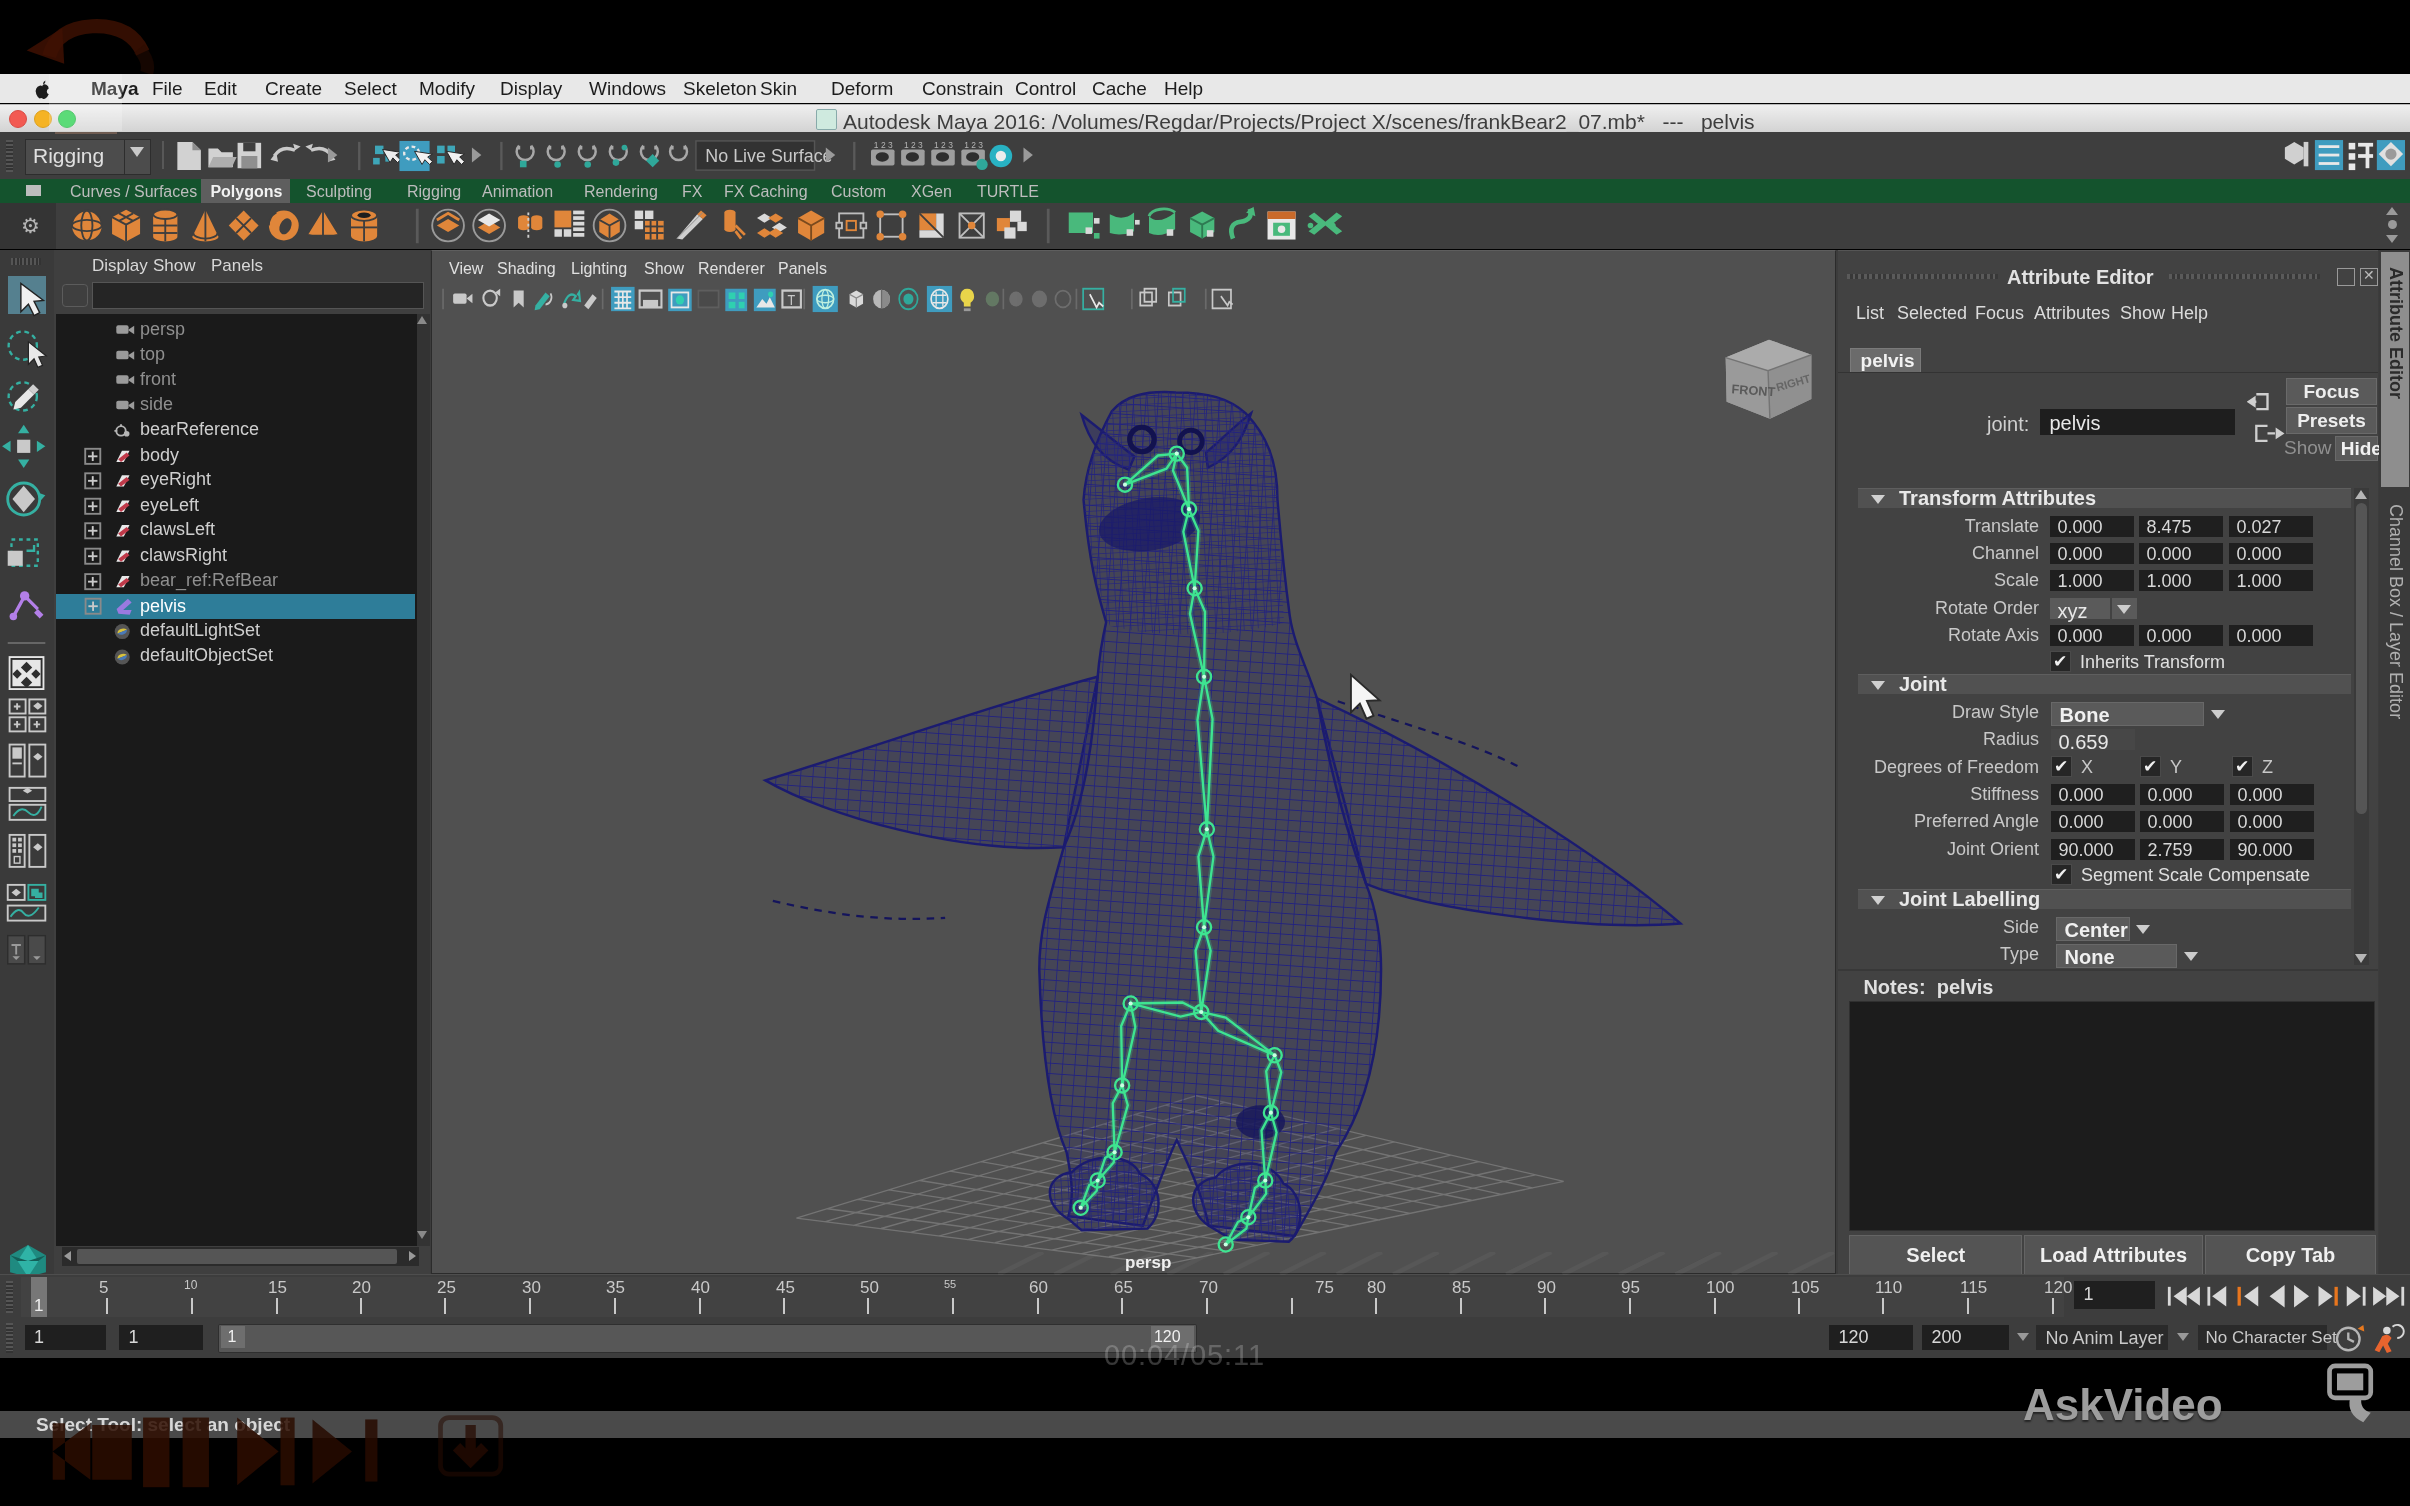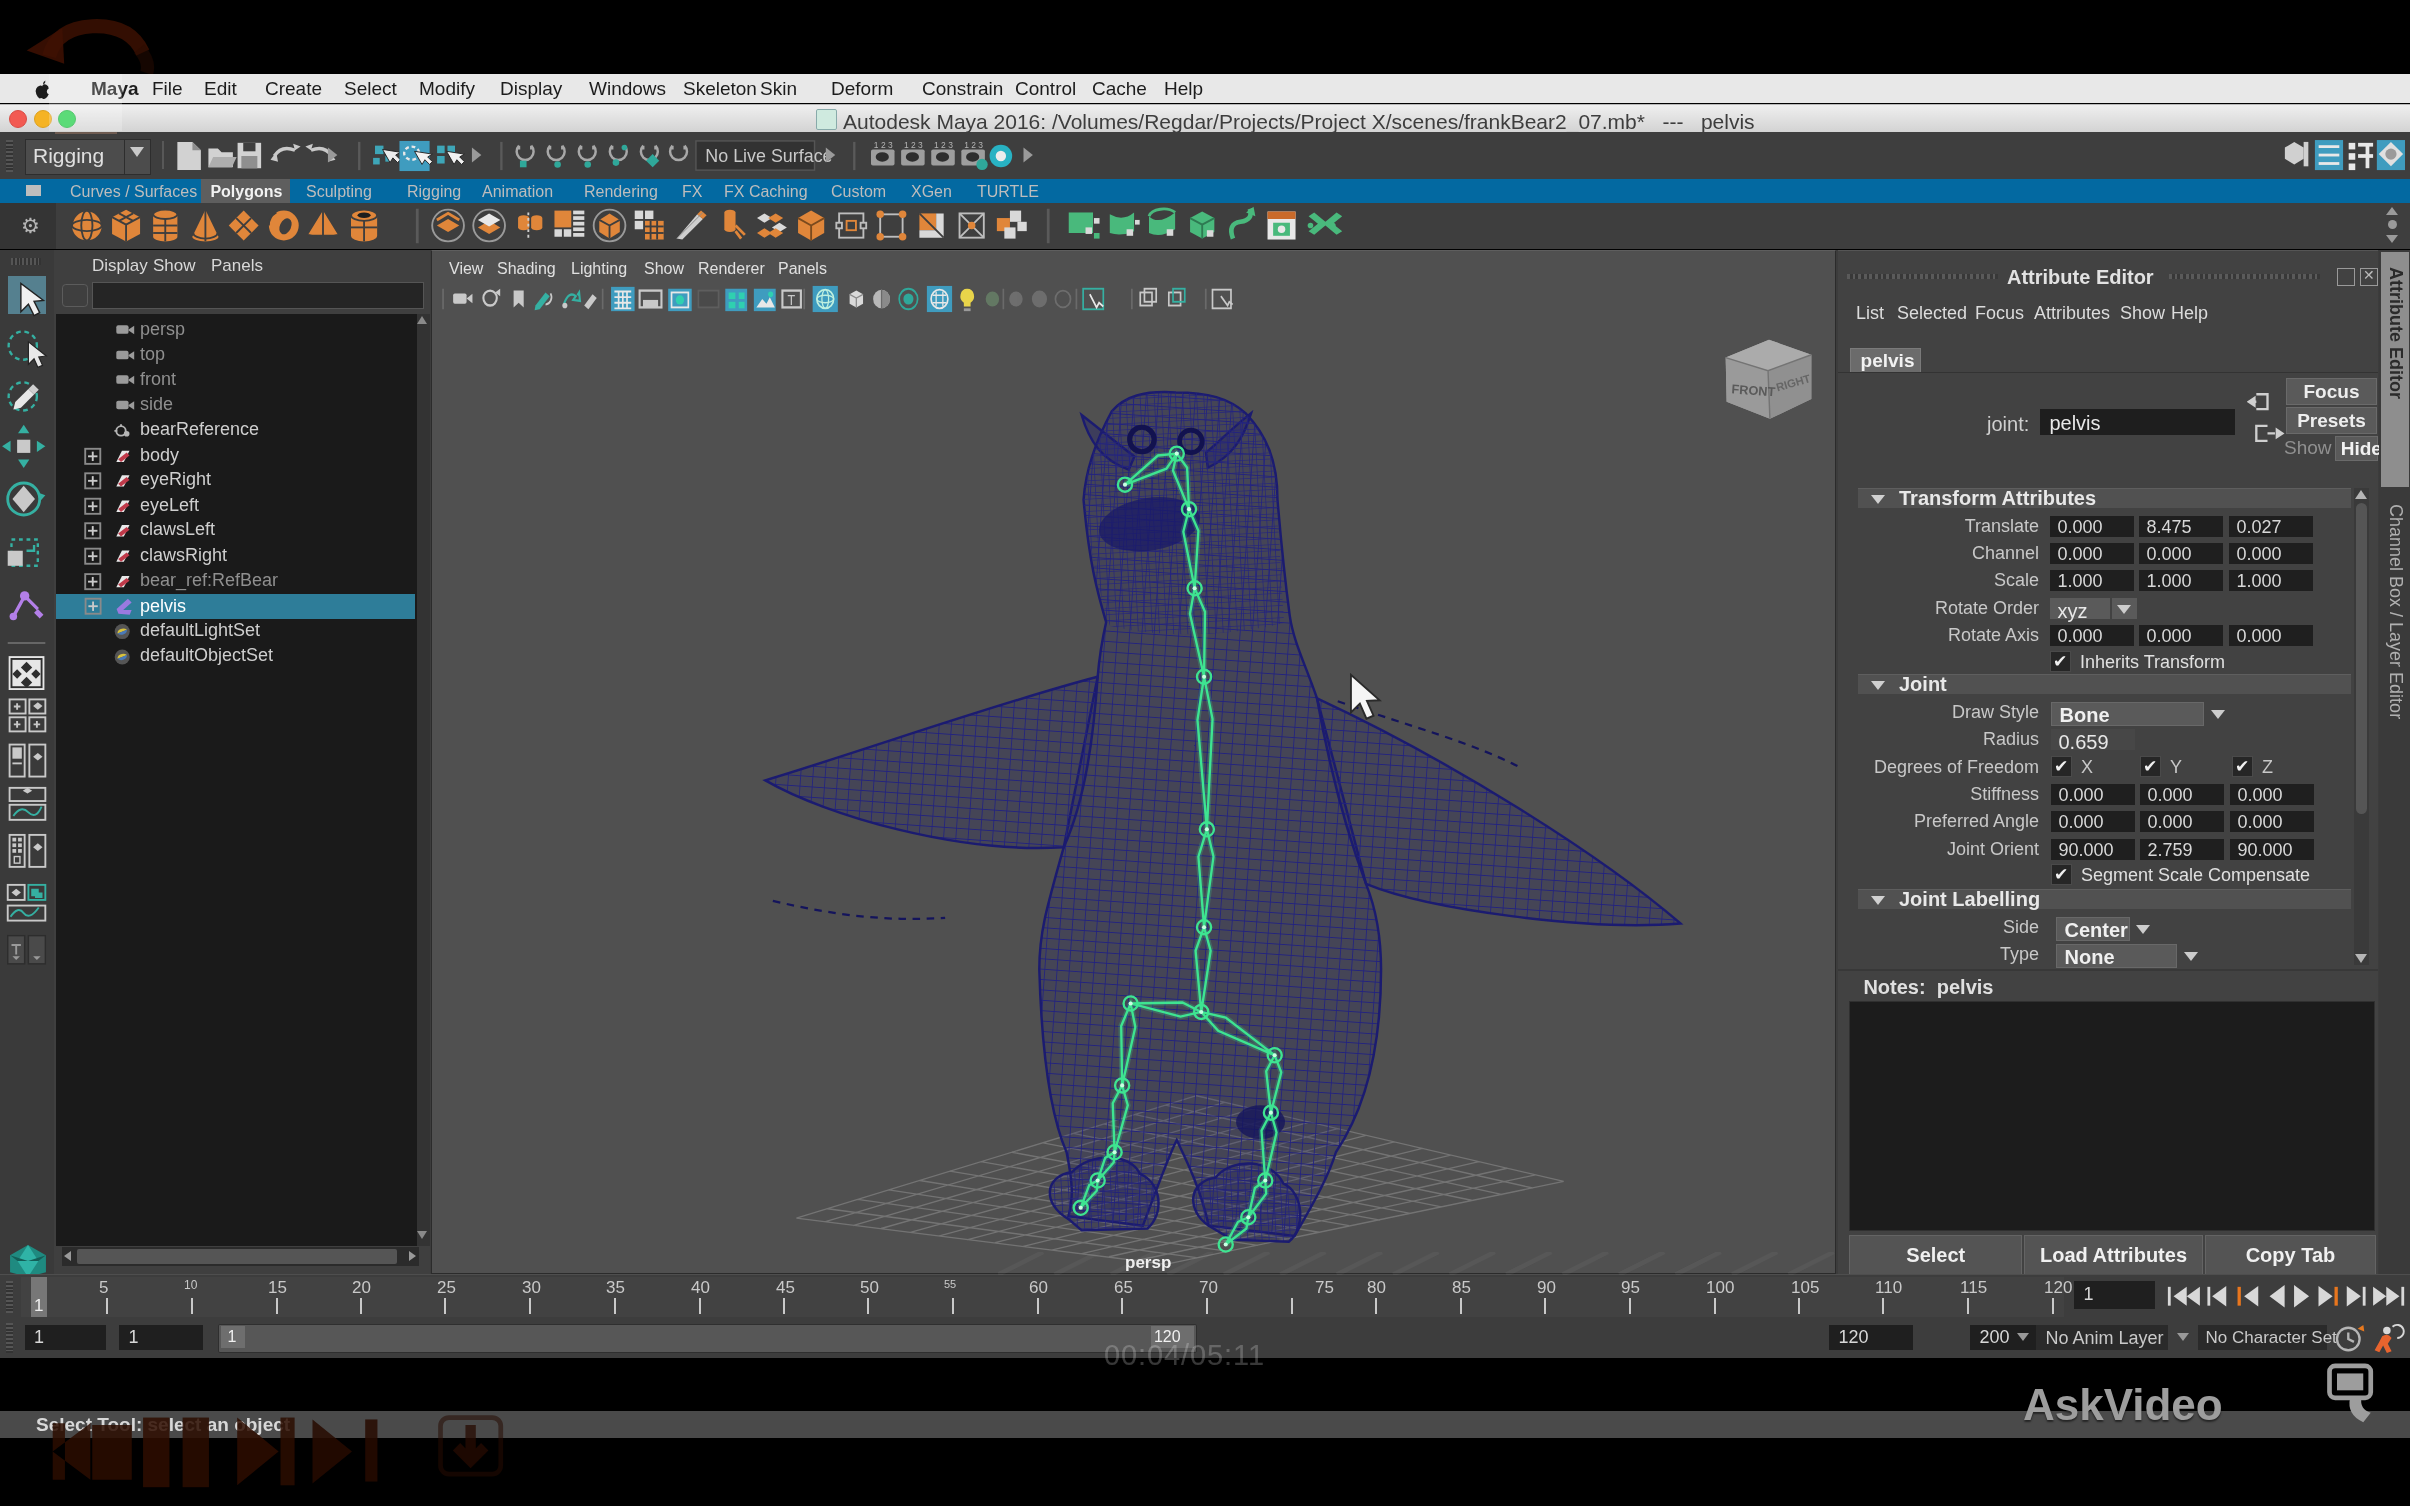--- a/index.html
+++ b/index.html
@@ -152,21 +152,21 @@
           <rect x="80" y="5" width="16" height="4"></rect>
           <rect x="80" y="17" width="16" height="4"></rect>
           <rect x="88" y="8" width="4" height="24"></rect>
         </g>
   <rect x="100" y="2" width="30" height="32" fill="#3f9cbf"></rect>
         <path d="M115 4 l13 13 -13 13 -13-13z" fill="#e0e0e0"></path>
         <circle cx="115" cy="17" r="6" fill="#9a9a9a"></circle>
  </svg>
 </div>
 
-<div class="abs" id="shelftabs" style="left:0;top:179px;width:2411px;height:24.5px;background:#0369a1;color:#bdbdbd;font-size:16px;">
+<div class="abs" id="shelftabs" style="left:0;top:179px;width:2411px;height:24.5px;background:#14532d;color:#bdbdbd;font-size:16px;">
  <div class="abs" style="left:26px;top:5.6px;width:15px;height:11.3px;background:#bdbdbd;"></div>
  <span class="abs" style="left:70px;top:3.8px;">Curves / Surfaces</span>
  <div class="abs" style="left:201px;top:0;width:89px;height:24.5px;background:#5e5e5e;color:#f2f2f2;font-weight:bold;">
         <span style="position:absolute;left:9.4px;top:3.8px;">Polygons</span>
       </div>
  <span class="abs" style="left:306px;top:3.8px;">Sculpting</span>
  <span class="abs" style="left:407px;top:3.8px;">Rigging</span>
  <span class="abs" style="left:482px;top:3.8px;">Animation</span>
  <span class="abs" style="left:584px;top:3.8px;">Rendering</span>
  <span class="abs" style="left:682px;top:3.8px;">FX</span>
@@ -1065,21 +1065,21 @@
   <div style="position:absolute;left:1.9px;top:1.9px;width:24.5px;height:21.7px;background:#6e6e6e;color:#f0f0f0;font-size:16px;">
           <span style="position:absolute;left:6.6px;top:1.9px;">1</span>
         </div>
   <div style="position:absolute;right:1.9px;top:1.9px;width:43px;height:21.7px;background:#6e6e6e;color:#f0f0f0;font-size:16px;">
           <span style="position:absolute;left:2.8px;top:1.9px;">120</span>
         </div>
  </div>
  <div class="field" style="left:1829px;top:6.6px;width:84px;height:25.4px;">
         <span style="position:absolute;left:9.4px;top:3.8px;">120</span>
       </div>
- <div class="field" style="left:1922px;top:6.6px;width:87px;height:25.4px;margin-left:48px;">
+ <div class="field" style="left:1922px;top:6.6px;width:87px;height:25.4px;">
         <span style="position:absolute;left:9.4px;top:3.8px;">200</span>
       </div>
  <span class="abs" style="left:2017px;top:15px;width:0;height:0;border-left:6.6px solid transparent;border-right:6.6px solid transparent;border-top:8.5px solid #999;"></span>
  <div class="field" style="left:2036px;top:6.6px;width:132px;height:25.4px;background:#2a2a2a;">
         <span style="position:absolute;left:9.4px;top:4.7px;color:#c9c9c9;white-space:nowrap;">No Anim Layer</span>
       </div>
  <span class="abs" style="left:2177px;top:15px;width:0;height:0;border-left:6.6px solid transparent;border-right:6.6px solid transparent;border-top:8.5px solid #999;"></span>
  <div class="field" style="left:2198px;top:6.6px;width:129px;height:25.4px;background:#2a2a2a;">
         <span style="position:absolute;left:7.5px;top:4.7px;color:#c9c9c9;white-space:nowrap;font-size:17px;">No Character Set</span>
       </div>

